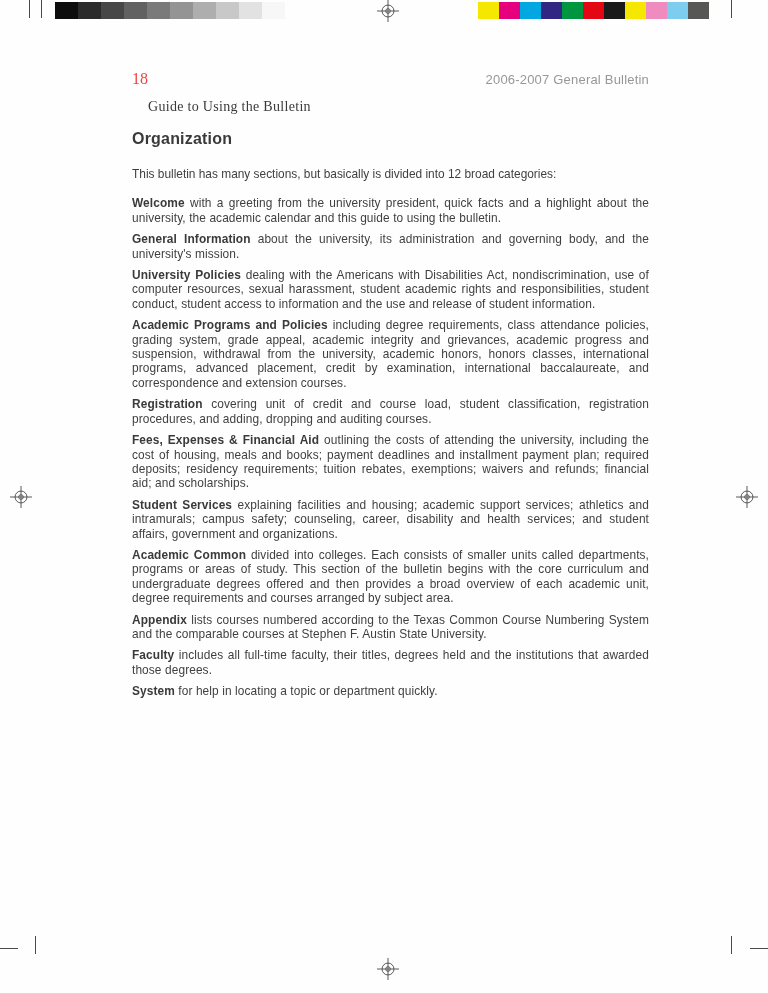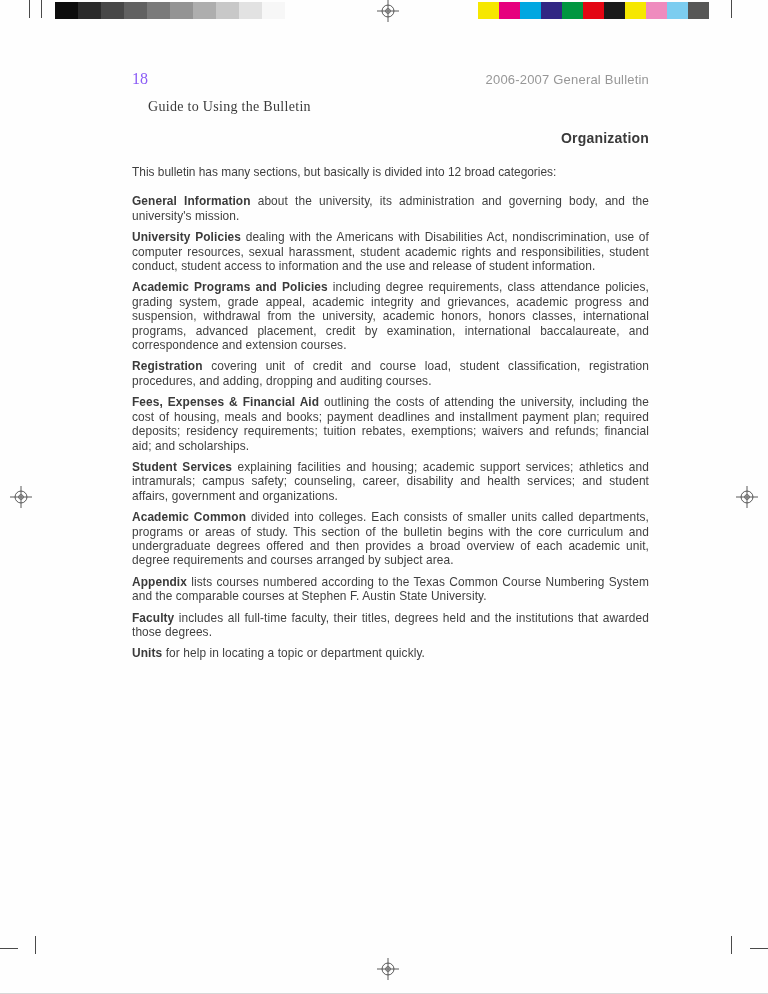--- a/index.html
+++ b/index.html
@@ -19,27 +19,27 @@
   .reg-left{left:10px;top:486px;}
   .reg-right{left:736px;top:486px;}
   .reg-bottom{left:377px;top:958px;}
   .crop{position:absolute;background:#4a4a4a;}
   .crop.v{width:1px;height:18px;}
   .crop.h{height:1px;width:18px;}
   .edge-bottom{position:absolute;left:0;right:0;bottom:0;height:1px;background:#d8d8d8;}
   
   .content{position:absolute;left:132px;top:70px;width:517px;}
   .page-header{display:flex;justify-content:space-between;align-items:baseline;margin-bottom:11px;}
-  .page-number{font-family:"Liberation Serif","DejaVu Serif",serif;font-size:16px;color:#8b5cf6;text-align:right;}
+  .page-number{font-family:"Liberation Serif","DejaVu Serif",serif;font-size:16px;color:#ef4444;text-align:right;}
   .header-right{font-size:13px;color:#979797;letter-spacing:.2px;}
   .page-title{
     font-family:Liberation Serif, serif;font-weight:400;
     font-size:14px;color:#3a3a3a;margin:0 0 15px 16px;letter-spacing:.3px;
   }
-  .section-heading{font-size:14px;font-weight:700;color:#3a3a3a;margin:0 0 19px 0;letter-spacing:.2px;text-align:right;}
+  .section-heading{font-size:16px;font-weight:700;color:#3a3a3a;margin:0 0 19px 0;letter-spacing:.2px;}
   .intro{font-size:11.9px;line-height:14.4px;margin:0 0 15px 0;}
   .body-para{
     font-size:11.9px;line-height:14.4px;margin:0 0 7px 0;
     text-align:justify;letter-spacing:.1px;
   }
   .body-para b{font-weight:700;color:#3a3a3a;}
   
   .slug{position:absolute;font-size:10px;color:#555;white-space:pre;top:963px;margin-top:44px;}
   .slug-left{left:64px;}
   .slug-right{right:50px;}
@@ -119,29 +119,30 @@
 
   <div class="content">
     <div class="page-header">
       <span class="page-number">18</span>
       <span class="header-right">2006-2007 General Bulletin</span>
     </div>
     <h1 class="page-title">Guide to Using the Bulletin</h1>
     <h2 class="section-heading">Organization</h2>
     <p class="intro">This bulletin has many sections, but basically is divided into 12 broad categories:</p>
     <div id="paras">
+        <p class="body-para"><b>Welcome</b> with a greeting from the university president, quick facts and a highlight about the university, the academic calendar and this guide to using the bulletin.</p>
         <p class="body-para"><b>General Information</b> about the university, its administration and governing body, and the university's mission.</p>
         <p class="body-para"><b>University Policies</b> dealing with the Americans with Disabilities Act, nondiscrimination, use of computer resources, sexual harassment, student academic rights and responsibilities, student conduct, student access to information and the use and release of student information.</p>
         <p class="body-para"><b>Academic Programs and Policies</b> including degree requirements, class attendance policies, grading system, grade appeal, academic integrity and grievances, academic progress and suspension, withdrawal from the university, academic honors, honors classes, international programs, advanced placement, credit by examination, international baccalaureate, and correspondence and extension courses.</p>
         <p class="body-para"><b>Registration</b> covering unit of credit and course load, student classification, registration procedures, and adding, dropping and auditing courses.</p>
         <p class="body-para"><b>Fees, Expenses &amp; Financial Aid</b> outlining the costs of attending the university, including the cost of housing, meals and books; payment deadlines and installment payment plan; required deposits; residency requirements; tuition rebates, exemptions; waivers and refunds; financial aid; and scholarships.</p>
         <p class="body-para"><b>Student Services</b> explaining facilities and housing; academic support services; athletics and intramurals; campus safety; counseling, career, disability and health services; and student affairs, government and organizations.</p>
         <p class="body-para"><b>Academic Common</b> divided into colleges. Each consists of smaller units called departments, programs or areas of study. This section of the bulletin begins with the core curriculum and undergraduate degrees offered and then provides a broad overview of each academic unit, degree requirements and courses arranged by subject area.</p>
         <p class="body-para"><b>Appendix</b> lists courses numbered according to the Texas Common Course Numbering System and the comparable courses at Stephen F. Austin State University.</p>
         <p class="body-para"><b>Faculty</b> includes all full-time faculty, their titles, degrees held and the institutions that awarded those degrees.</p>
-        <p class="body-para"><b>Units</b> for help in locating a topic or department quickly.</p>
+        <p class="body-para"><b>System</b> for help in locating a topic or department quickly.</p>
       </div>
   </div>
 
   <div class="slug slug-left">Gen 06_FINAL-2.indd   18</div>
   <div class="slug slug-right">4/3/06   11:16:15 AM</div>
 
 </div>
 
 </body></html>

